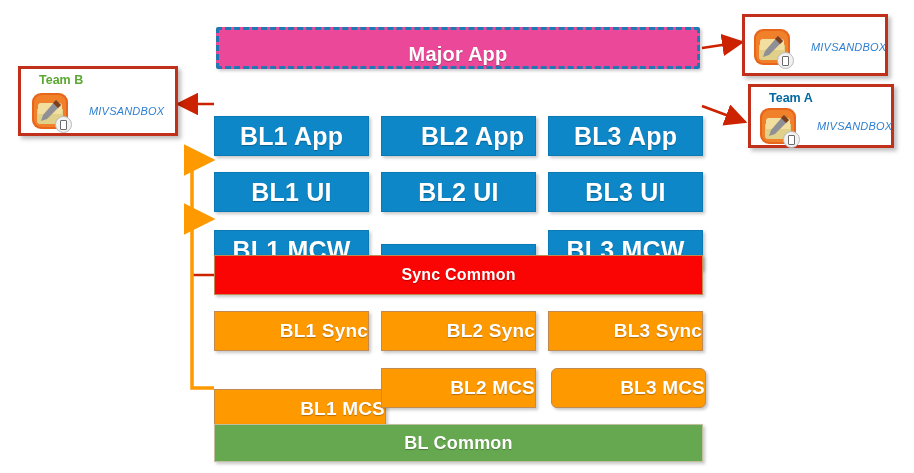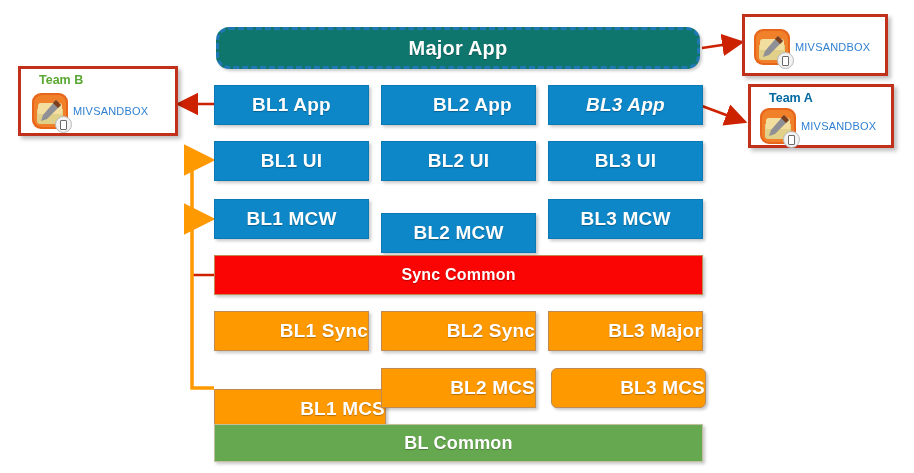--- a/index.html
+++ b/index.html
@@ -24,29 +24,31 @@
     align-items: center;
     justify-content: center;
     color: #ffffff;
     font-weight: bold;
     letter-spacing: 0.2px;
     text-shadow: 0 1px 1px rgba(0,0,0,0.28);
   }
   .blue {
     background: #0d87c7;
     border: 1px solid #0b79b3;
-    font-size: 19px;
-    box-shadow: 2px 2px 3px rgba(0,0,0,0.22);
+    font-size: 25px;
+    box-shadow: 2px 2px 3px rgba(0,0,0,0.22);
+    margin-top: 31px;
   }
   .major {
-    background: #0f766e;
+    background: #ec4899;
     border: 3px dashed #1f78b4;
-    border-radius: 13px;
+    border-radius: 2px;
     font-size: 20px;
     box-shadow: 2px 2px 3px rgba(0,0,0,0.20);
+    align-items: flex-end;
   }
   .red {
     background: #fb0404;
     border: 1px solid #c08a52;
     font-size: 16px;
     box-shadow: 2px 2px 3px rgba(0,0,0,0.22);
   }
   .orange {
     background: #ff9900;
     border: 1px solid #c08a52;
@@ -74,21 +76,22 @@
     top: 4px;
     left: 10px;
     font-size: 12.5px;
     font-weight: bold;
     margin-left: 8px;
   }
   .card-inner {
     position: absolute;
     display: flex;
     align-items: center;
-    gap: 4px;
+    gap: 20px;
+    font-style: italic;
   }
   .sandbox-label {
     color: #2f7fd0;
     font-size: 11px;
     letter-spacing: 0.2px;
     white-space: nowrap;
   }
   .sb-icon {
     position: relative;
     width: 38px;
@@ -149,21 +152,21 @@
   <div class="blk major" style="left:216px; top:27px; width:484px; height:42px;">
     <span>Major App</span>
   </div>
 
   <div class="blk blue" style="left:214px; top:85px; width:155px; height:40px;">
     <span>BL1 App</span>
   </div>
   <div class="blk blue" style="left:381px; top:85px; width:155px; height:40px;padding-left:28px;">
     <span>BL2 App</span>
   </div>
-  <div class="blk blue" style="left:548px; top:85px; width:155px; height:40px;font-style:italic;">
+  <div class="blk blue" style="left:548px; top:85px; width:155px; height:40px;">
     <span>BL3 App</span>
   </div>
 
   <div class="blk blue" style="left:214px; top:141px; width:155px; height:40px;">
     <span>BL1 UI</span>
   </div>
   <div class="blk blue" style="left:381px; top:141px; width:155px; height:40px;">
     <span>BL2 UI</span>
   </div>
   <div class="blk blue" style="left:548px; top:141px; width:155px; height:40px;">
@@ -184,21 +187,21 @@
     <span>Sync Common</span>
   </div>
 
   <div class="blk orange" style="left:214px; top:311px; width:155px; height:40px;">
     <span>BL1 Sync</span>
   </div>
   <div class="blk orange" style="left:381px; top:311px; width:155px; height:40px;">
     <span>BL2 Sync</span>
   </div>
   <div class="blk orange" style="left:548px; top:311px; width:155px; height:40px;">
-    <span>BL3 Major</span>
+    <span>BL3 Sync</span>
   </div>
 
   <div class="blk orange" style="left:214px; top:389px; width:172px; height:40px;">
     <span>BL1 MCS</span>
   </div>
   <div class="blk orange" style="left:381px; top:368px; width:155px; height:40px;">
     <span>BL2 MCS</span>
   </div>
   <div class="blk orange" style="left:551px; top:368px; width:155px; height:40px;border-radius:6px;">
     <span>BL3 MCS</span>

